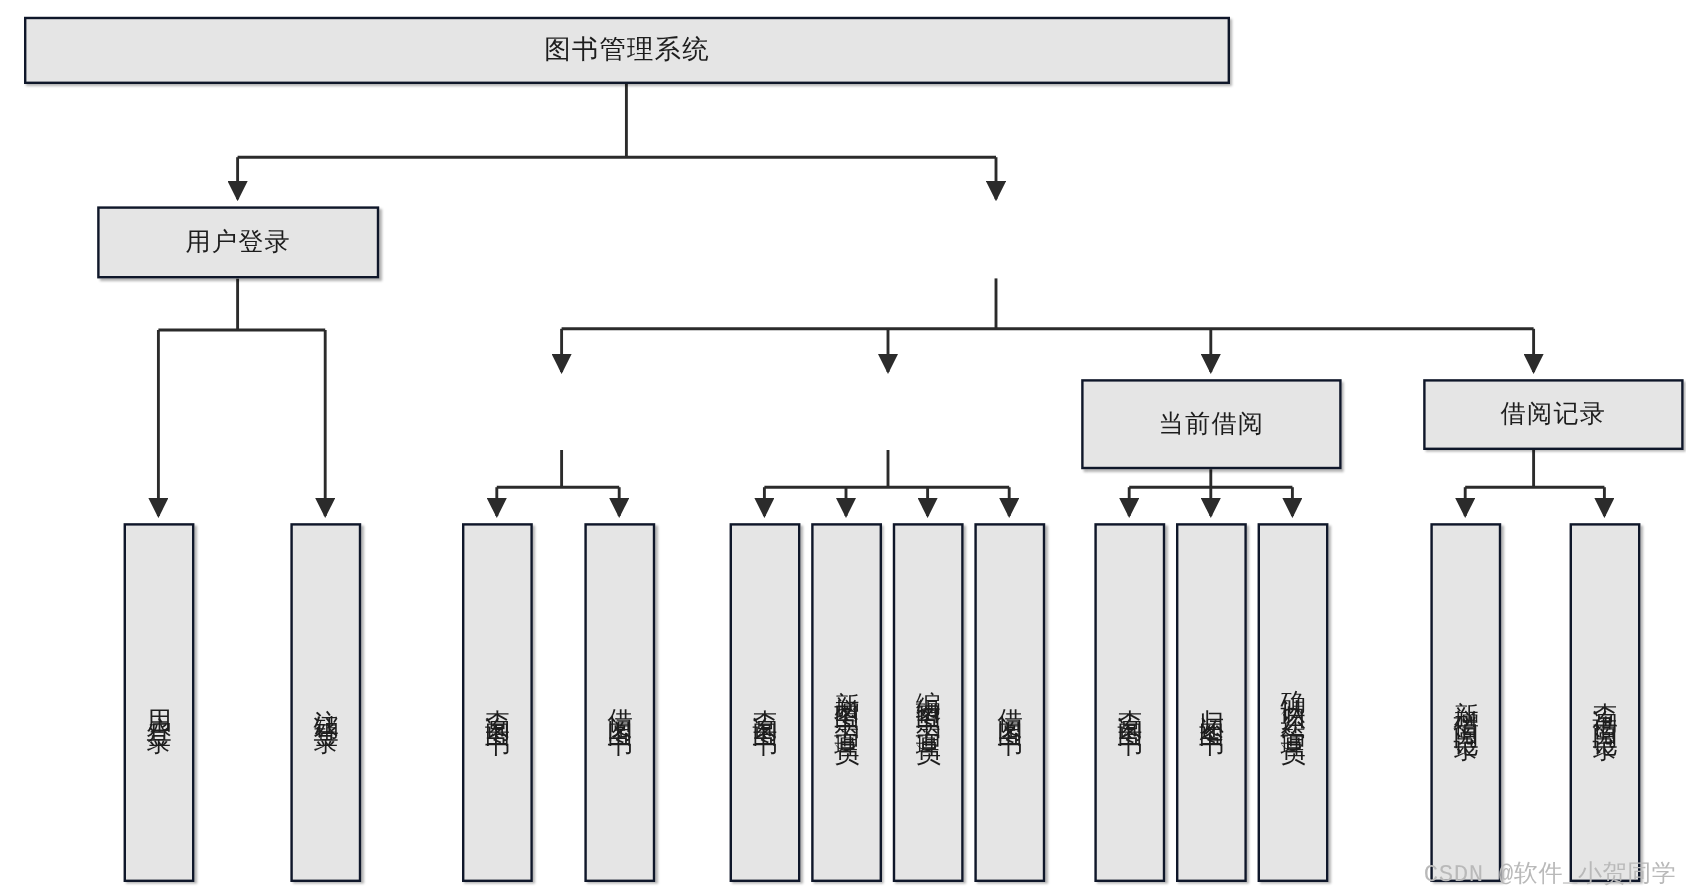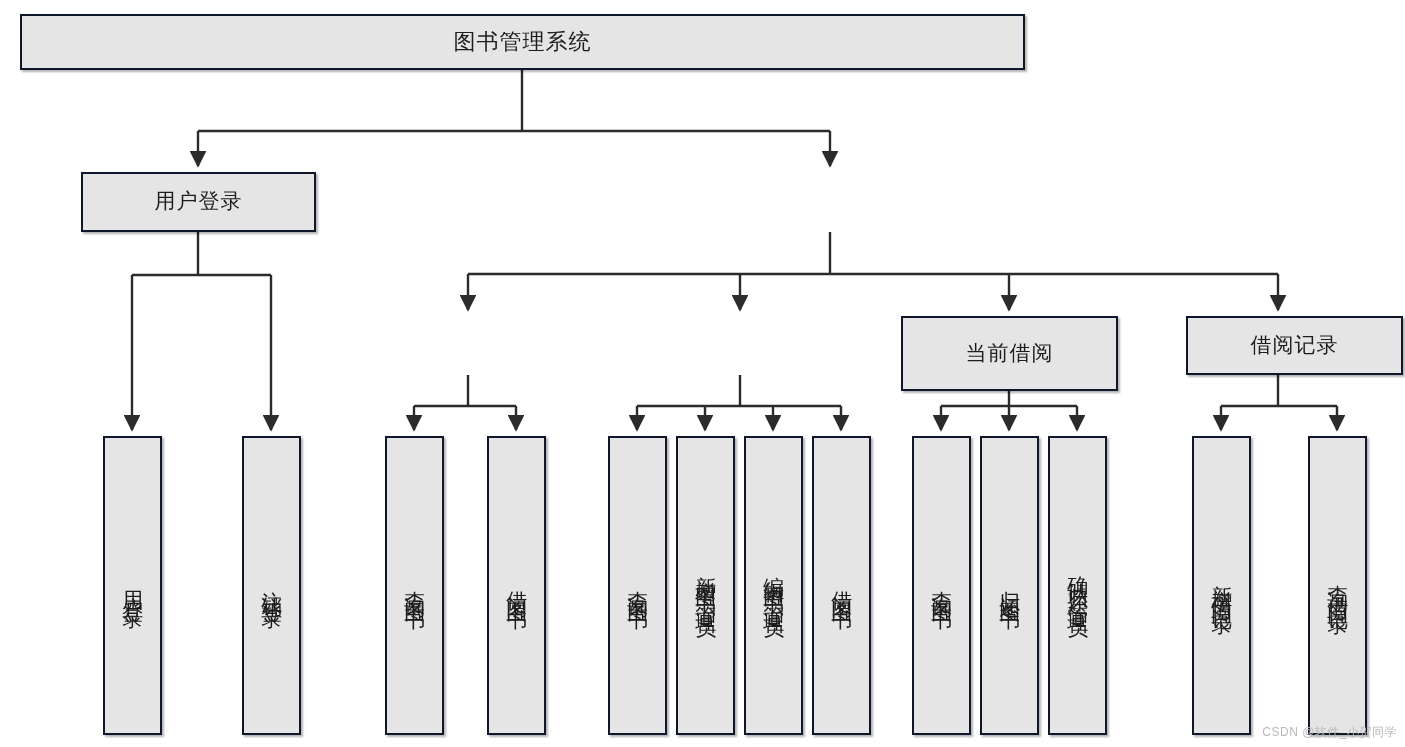--- a/index.html
+++ b/index.html
@@ -57,26 +57,26 @@
     letter-spacing:6px;
     white-space:nowrap;
     max-height:290px;
   }
 
   
   #watermark{
     position:absolute;
     right:8px;
     bottom:6px;
-    font-size:12px;
+    font-size:20px;
     color:#b9b9b9;
     letter-spacing:0.5px;
     z-index:3;
     white-space:nowrap;
-    font-family:Liberation Sans, sans-serif;
+    font-family:Liberation Mono, monospace;
   }
 </style>
 </head>
 <body>
 
 <div id="diagram">
 
   <svg id="edges" viewBox="0 0 1405 747" width="1405" height="747" xmlns="http://www.w3.org/2000/svg">
     <defs>
       <marker id="arrow" viewBox="0 0 10 10" refX="9" refY="5" markerWidth="7" markerHeight="7" orient="auto-start-reverse">

